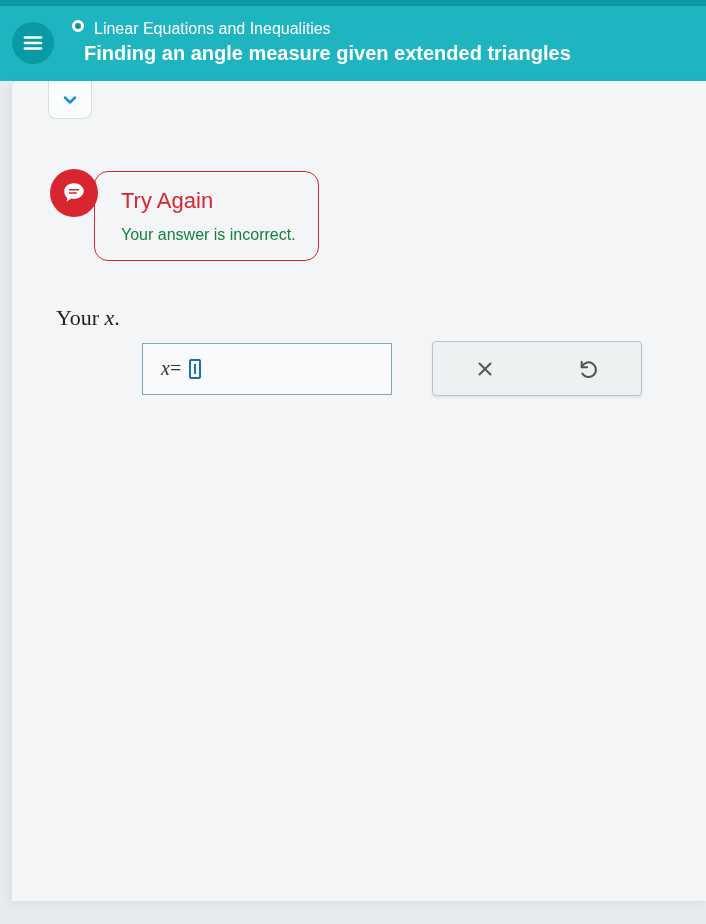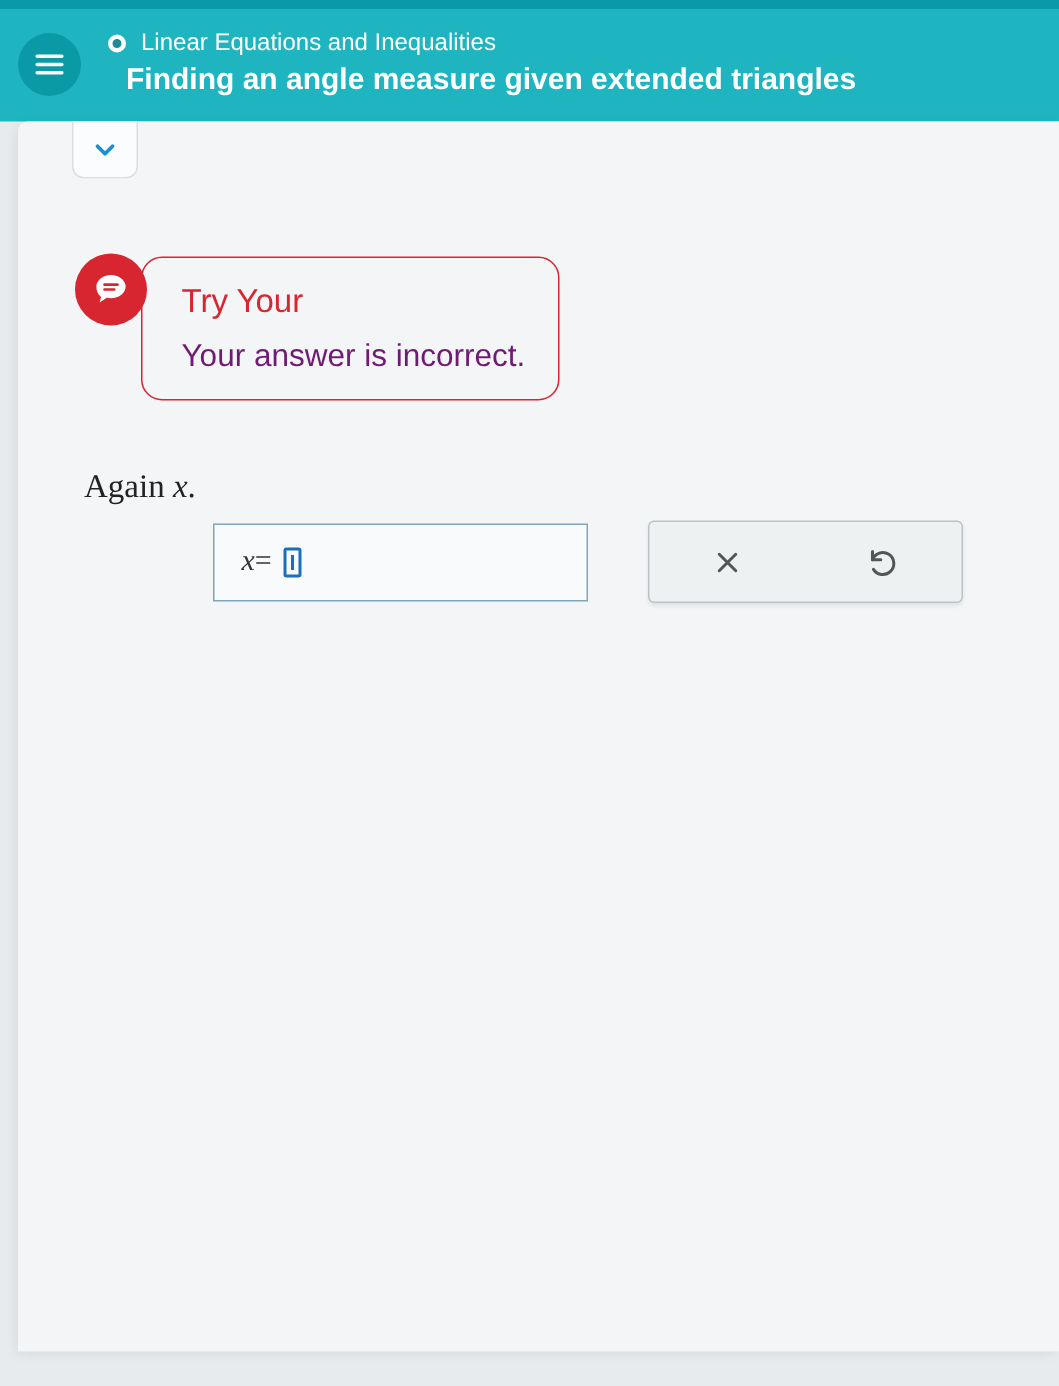--- a/index.html
+++ b/index.html
@@ -27,21 +27,20 @@
     align-items: center;
     justify-content: center;
     margin-right: 18px;
     cursor: pointer;
   }
   .menu-btn svg { width: 22px; height: 22px; }
   .top-text { color: #fff; }
   .top-text .category {
     font-size: 16px;
     display: flex;
-    align-items: center;
     margin-bottom: 4px;
   }
   .top-text .category .dot {
     width: 12px; height: 12px; border-radius: 50%;
     background: #1b8c95;
     border: 3px solid #fff;
     display: inline-block;
     margin-right: 10px;
   }
   .top-text .title {
@@ -96,22 +95,22 @@
     background: transparent;
     margin-top: 2px;
   }
   .feedback-bubble h3 {
     color: #d7262f;
     font-size: 22px;
     font-weight: 500;
     margin-bottom: 12px;
   }
   .feedback-bubble p {
-    color: #701a75;
-    font-size: 21px;
+    color: #15803d;
+    font-size: 16px;
   }
   .prompt {
     margin-top: 44px;
     margin-left: 14px;
     font-family: 'Times New Roman', serif;
     font-size: 22px;
     color: #222;
   }
   .prompt .xvar { font-style: italic; }
   .diagram-wrap {
@@ -208,27 +207,27 @@
   </div>
 
   <div class="feedback-box">
     <div class="feedback-icon">
       <svg viewBox="0 0 24 24">
         <path d="M12 3c5 0 9 3.2 9 7.2 0 4-4 7.2-9 7.2-.9 0-1.8-.1-2.6-.3L5 20l.9-3.4C4 15.3 3 13 3 10.2 3 6.2 7 3 12 3z" fill="#fff"></path>
         <path d="M8 9h8M8 12h6" stroke="#d7262f" stroke-width="1.6" stroke-linecap="round"></path>
       </svg>
     </div>
     <div class="feedback-bubble">
-      <h3>Try Your</h3>
+      <h3>Try Again</h3>
       <p>Your answer is incorrect.</p>
     </div>
   </div>
 
   <div class="prompt">
-    <span>Again </span><span class="xvar">x</span><span>.</span>
+    <span>Your </span><span class="xvar">x</span><span>.</span>
   </div>
 
 
   <div class="answer-row">
     <div class="answer-box">
       <span class="xvar">x</span>
       <span> = </span>
       <span class="cursor-box"></span>
       <span></span>
     </div>

